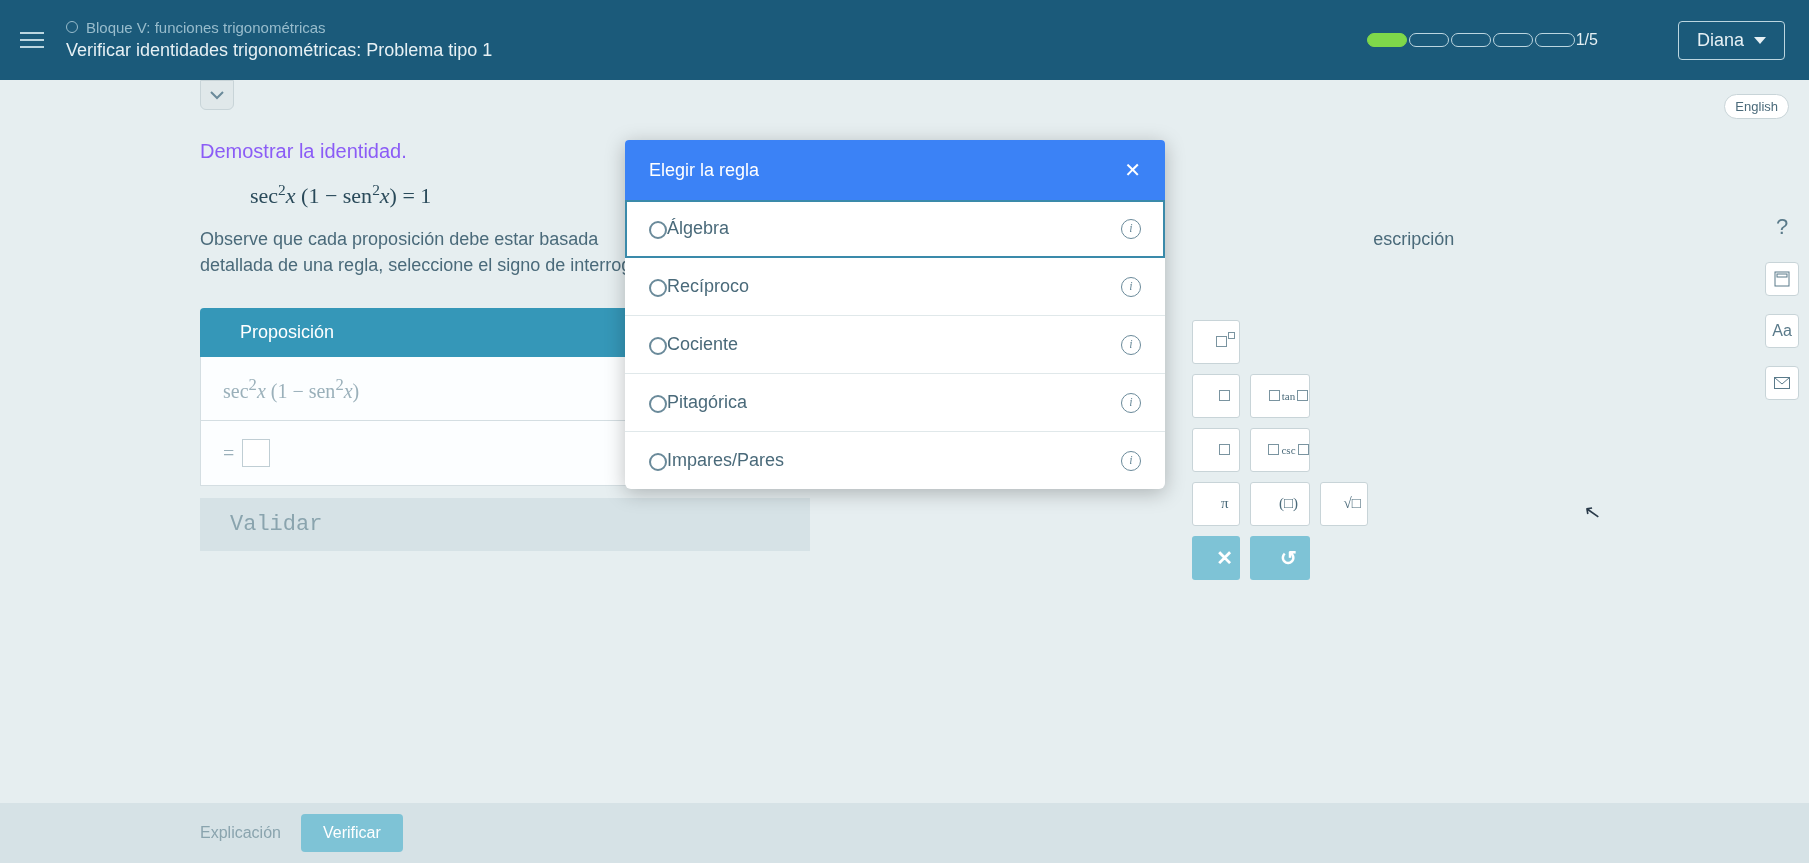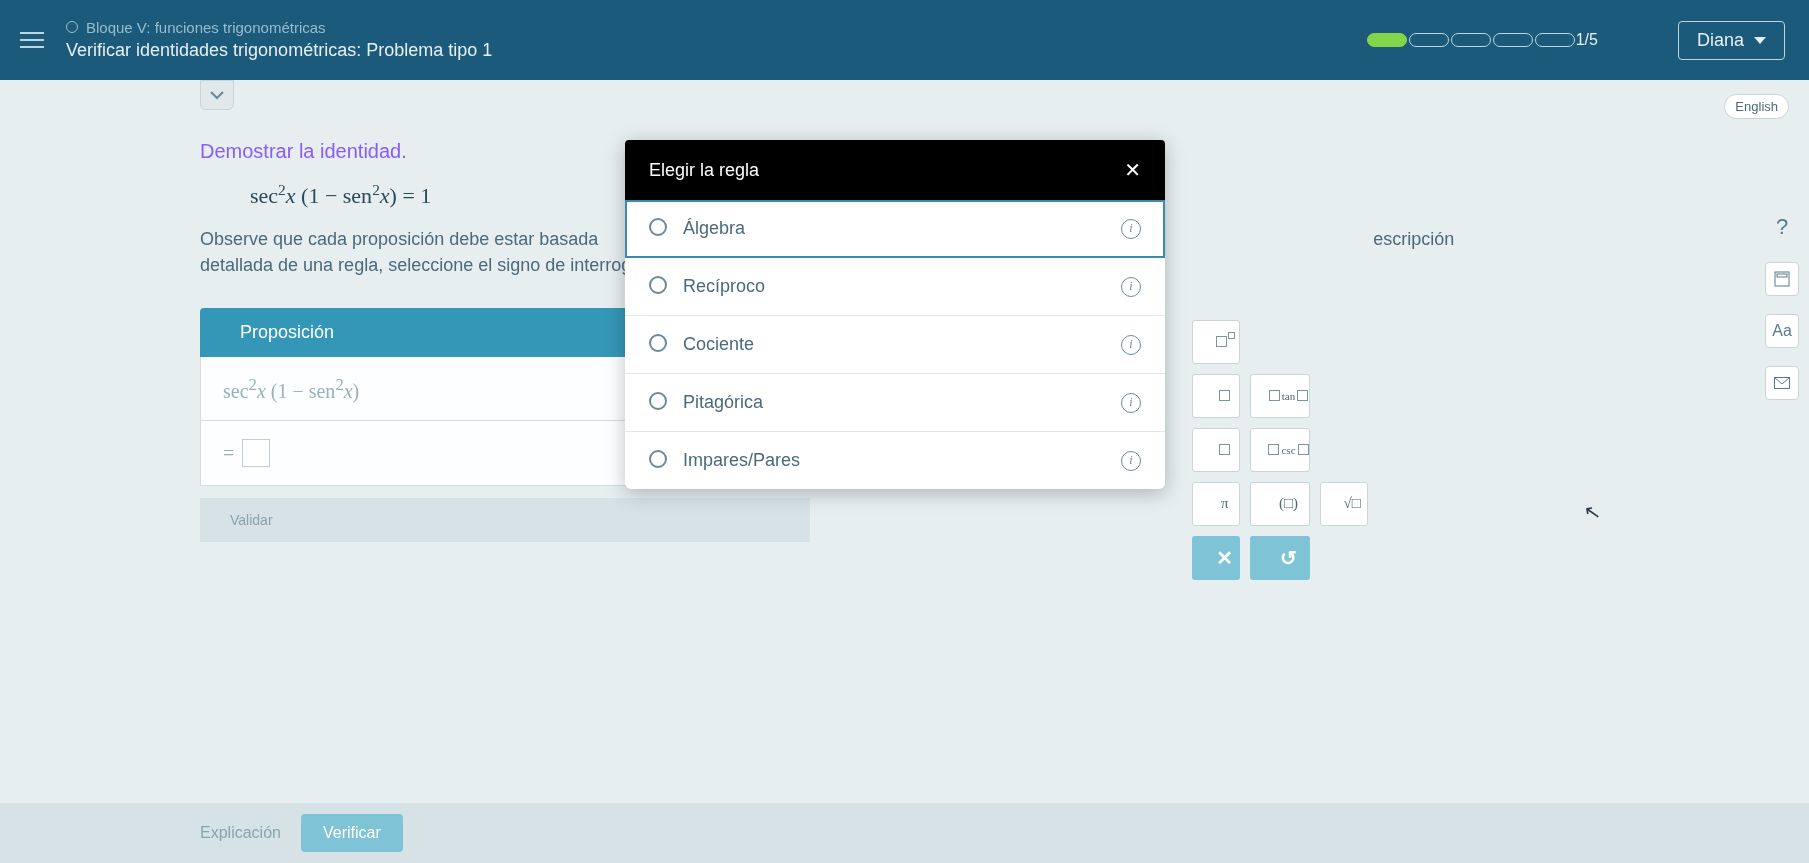--- a/index.html
+++ b/index.html
@@ -83,22 +83,22 @@
     border:1px solid #d4dee2; border-top:none; background:#fcfeff;
     padding: 18px 22px; font-family:'Times New Roman',serif; font-size:20px;
     color:#9ab0ba; display:flex; align-items:center; min-height:64px;
   }
   .prop-row .eqbox {
     width:28px;height:28px;border:1px solid #c0ced4;background:#fff;margin-left:8px;
   }
   .prop-row.second { color:#9ab0ba; }
   .validate-btn {
     margin-top:12px; background:#d6e2e6;color:#8aa4ae;
-    padding:14px 30px;font-size:14px;border:none;cursor:pointer;
-    width:610px; text-align:left;
+    padding:14px 30px;font-size:22px;border:none;cursor:pointer;
+    width:610px; text-align:left;font-family:Liberation Mono, monospace;
   }
 
   
   .keypad {
     position:absolute; left:980px; top:0;
     width:200px; padding:12px;
     display:grid; grid-template-columns:repeat(3,1fr); gap:10px;
   }
   .key {
     height:44px;border:1px solid #c8d4d8;background:#fff;
@@ -123,33 +123,33 @@
   }
   .rtool.noframe { border:none; background:none; font-size:22px;}
 
   
   .modal {
     position:absolute; left:625px; top:140px; width:540px;
     background:#fff; box-shadow:0 4px 20px rgba(0,0,0,.25);
     border-radius:4px 4px 6px 6px; z-index:50;
   }
   .modal-header {
-    background:#000000;color:#fff;padding:18px 24px;
+    background:#3b82f6;color:#fff;padding:18px 24px;
     display:flex;justify-content:space-between;align-items:center;
     font-size:18px;border-radius:4px 4px 0 0;
   }
   .modal-header .close { cursor:pointer; font-size:20px; }
   .rule-item {
     display:flex;align-items:center;justify-content:space-between;
     padding:18px 24px;border-bottom:1px solid #e0e8ea;
     font-size:18px;color:#4a6a7a;cursor:pointer;
   }
   .rule-item:last-child { border-bottom:none; }
   .rule-item.selected { outline:2px solid #3a8aaa; outline-offset:-2px; }
-  .rule-left { display:flex; align-items:flex-start; gap:16px; }
+  .rule-left { display:flex; align-items:flex-end; }
   .radio { width:18px;height:18px;border:2px solid #6a8a9a;border-radius:50%; }
   .info-i {
     width:20px;height:20px;border:1.5px solid #6a8a9a;border-radius:50%;
     display:flex;align-items:center;justify-content:center;font-size:12px;color:#6a8a9a;
     font-family:serif;font-style:italic;
   }
 
   
   .footer {
     position:absolute; left:0; bottom:0; width:100%; height:60px;

